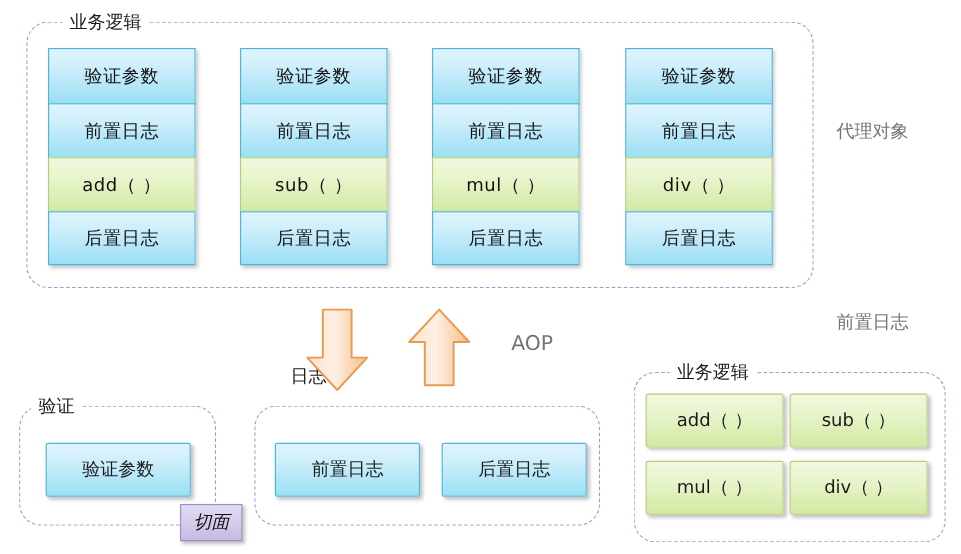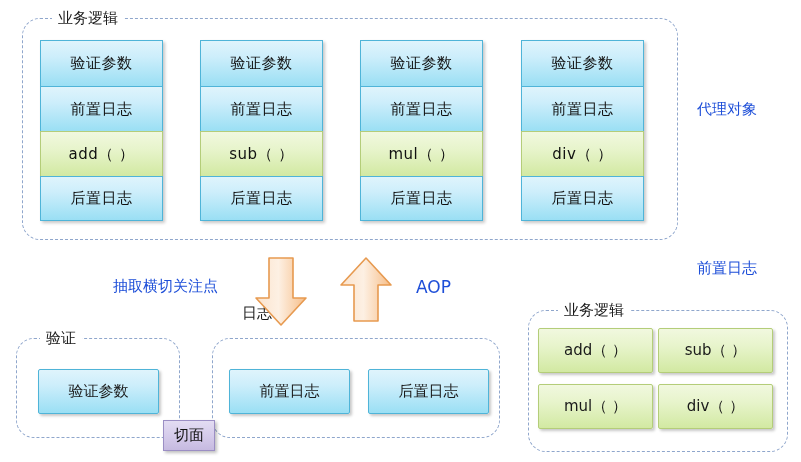--- a/index.html
+++ b/index.html
@@ -29,21 +29,21 @@
     line-height:18px;
     white-space:nowrap;
     color:#1a1a1a;
     z-index:5;
   }
   .plain-label{
     position:absolute;
     white-space:nowrap;
     font-size:15px;
     line-height:18px;
-    color:#1d4ed8;
+    color:#737373;
     z-index:6;
   }
 
   
   .cell{
     position:absolute;
     box-sizing:border-box;
     display:flex;
     align-items:center;
     justify-content:center;
@@ -123,21 +123,20 @@
     <div class="cell blue last" style="top:136px;height:45px;">后置日志</div>
   </div>
 
   <div class="stack" style="left:521px;top:40px;width:123px;height:181px;">
     <div class="cell blue" style="top:0;height:46px;">验证参数</div>
     <div class="cell blue" style="top:46px;height:45px;">前置日志</div>
     <div class="cell green" style="top:91px;height:45px;">div（ ）</div>
     <div class="cell blue last" style="top:136px;height:45px;">后置日志</div>
   </div>
 
-  <div class="plain-label" style="left:113px;top:277px;">抽取横切关注点</div>
 
   <svg class="arrow" style="left:253px;top:256px;" width="56" height="72" viewBox="0 0 56 72">
     <defs>
       <linearGradient id="gDown" x1="0" y1="0" x2="1" y2="0">
         <stop offset="0%" stop-color="#fbe3cd"></stop>
         <stop offset="45%" stop-color="#fdf0e3"></stop>
         <stop offset="100%" stop-color="#f6bd87"></stop>
       </linearGradient>
     </defs>
     <g transform="translate(2,2)">
@@ -151,36 +150,36 @@
         <stop offset="0%" stop-color="#fbe3cd"></stop>
         <stop offset="45%" stop-color="#fdf0e3"></stop>
         <stop offset="100%" stop-color="#f6bd87"></stop>
       </linearGradient>
     </defs>
     <g transform="translate(2,2)">
       <path d="M26,0 L51,27 L38,27 L38,63 L14,63 L14,27 L1,27 Z" fill="url(#gUp)" stroke="#e79a50" stroke-width="1.6" stroke-linejoin="round"></path>
     </g>
   </svg>
 
-  <div class="plain-label" style="left:416px;top:278px;font-size:17px;">AOP</div>
+  <div class="plain-label" style="left:426px;top:278px;font-size:17px;">AOP</div>
 
   <div class="plain-label" style="left:697px;top:259px;">前置日志</div>
 
   <div class="group" style="left:16px;top:338px;width:164px;height:100px;"></div>
-  <div class="group-label" style="left:40px;top:329px;">验证</div>
+  <div class="group-label" style="left:26px;top:329px;">验证</div>
 
   <div class="solobox blue" style="left:38px;top:369px;width:121px;height:45px;">验证参数</div>
 
   <div class="group" style="left:212px;top:338px;width:288px;height:100px;"></div>
   <div class="group-label" style="left:236px;top:304px;">日志</div>
 
   <div class="solobox blue" style="left:229px;top:369px;width:121px;height:45px;">前置日志</div>
   <div class="solobox blue" style="left:368px;top:369px;width:121px;height:45px;">后置日志</div>
 
-  <div class="aspect-badge" style="left:163px;top:420px;width:52px;height:31px;">切面</div>
+  <div class="aspect-badge" style="left:150px;top:420px;width:52px;height:31px;font-style:italic;">切面</div>
 
   <div class="group" style="left:528px;top:310px;width:260px;height:142px;"></div>
   <div class="group-label" style="left:558px;top:301px;">业务逻辑</div>
 
   <div class="solobox green" style="left:538px;top:328px;width:115px;height:45px;">add（ ）</div>
   <div class="solobox green" style="left:658px;top:328px;width:115px;height:45px;">sub（ ）</div>
   <div class="solobox green" style="left:538px;top:384px;width:115px;height:45px;">mul（ ）</div>
   <div class="solobox green" style="left:658px;top:384px;width:115px;height:45px;">div（ ）</div>
 
 </div>

